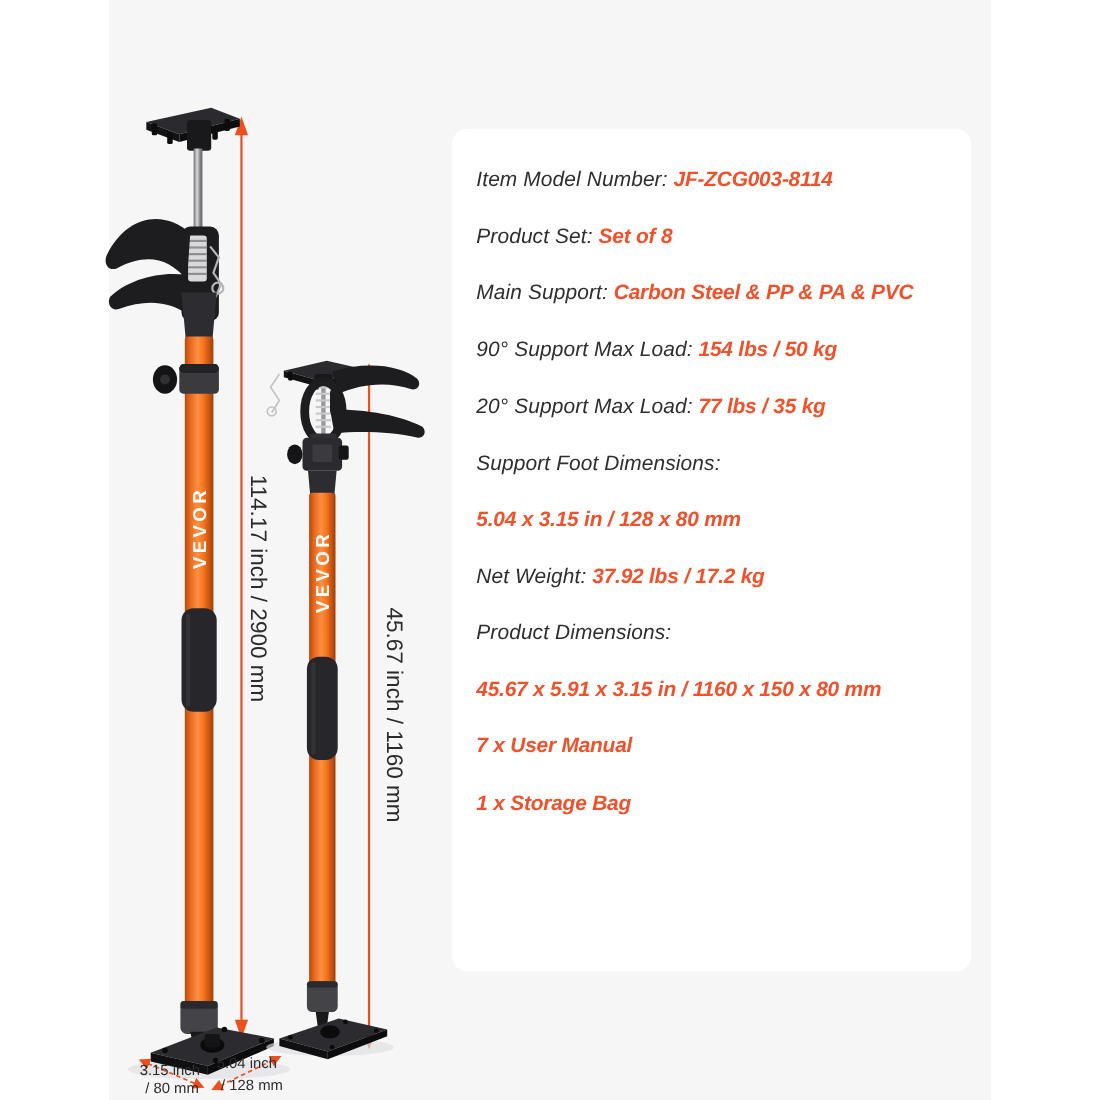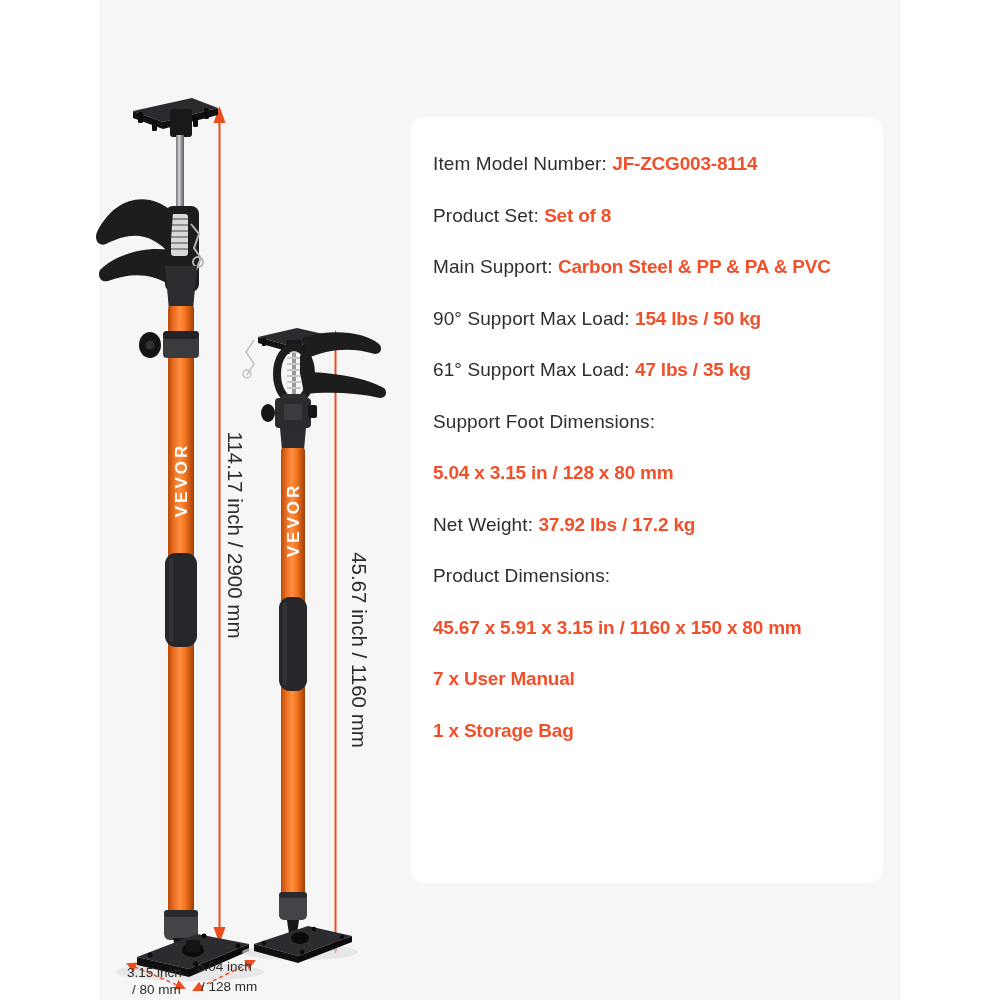--- a/index.html
+++ b/index.html
@@ -16,21 +16,21 @@
     position:absolute;left:0;top:0;width:1000px;height:1000px;
   }
   .spec-panel{
     position:absolute;left:411px;top:117px;width:472px;height:766px;
     background:#ffffff;border-radius:14px;
     box-sizing:border-box;
     padding:36px 18px 0 22px;
   }
   .spec-row{
     font-size:19px;line-height:21px;margin-bottom:30.5px;
-    color:#2e2e2e;letter-spacing:0.1px;white-space:nowrap;
+    color:#2e2e2e;letter-spacing:0.1px;white-space:nowrap;font-style:italic;
   }
   .spec-row .lbl{color:#2e2e2e;font-weight:400;}
   .spec-row .val{color:#f0512a;font-weight:700;letter-spacing:-0.2px;}
 </style>
 </head>
 <body>
 
 <div class="stage"></div>
 
 <svg class="illustration" viewBox="0 0 1000 1000">
@@ -225,21 +225,21 @@
     <text x="197" y="971">5.04 inch</text>
     <text x="201" y="991">/ 128 mm</text>
   </g>
 </svg>
 
 <div class="spec-panel">
   <div class="spec-row"><span class="lbl">Item Model Number: </span><span class="val">JF-ZCG003-8114</span></div>
   <div class="spec-row"><span class="lbl">Product Set: </span><span class="val">Set of 8</span></div>
   <div class="spec-row"><span class="lbl">Main Support: </span><span class="val">Carbon Steel &amp; PP &amp; PA &amp; PVC</span></div>
   <div class="spec-row"><span class="lbl">90° Support Max Load: </span><span class="val">154 lbs / 50 kg</span></div>
-  <div class="spec-row"><span class="lbl">61° Support Max Load: </span><span class="val">47 lbs / 35 kg</span></div>
+  <div class="spec-row"><span class="lbl">20° Support Max Load: </span><span class="val">77 lbs / 35 kg</span></div>
   <div class="spec-row"><span class="lbl">Support Foot Dimensions:</span><span class="val"></span></div>
   <div class="spec-row"><span class="lbl"></span><span class="val">5.04 x 3.15 in / 128 x 80 mm</span></div>
   <div class="spec-row"><span class="lbl">Net Weight: </span><span class="val">37.92 lbs / 17.2 kg</span></div>
   <div class="spec-row"><span class="lbl">Product Dimensions:</span><span class="val"></span></div>
   <div class="spec-row"><span class="lbl"></span><span class="val">45.67 x 5.91 x 3.15 in / 1160 x 150 x 80 mm</span></div>
   <div class="spec-row"><span class="lbl"></span><span class="val">7 x User Manual</span></div>
   <div class="spec-row"><span class="lbl"></span><span class="val">1 x Storage Bag</span></div>
 </div>
 
 </body></html>

